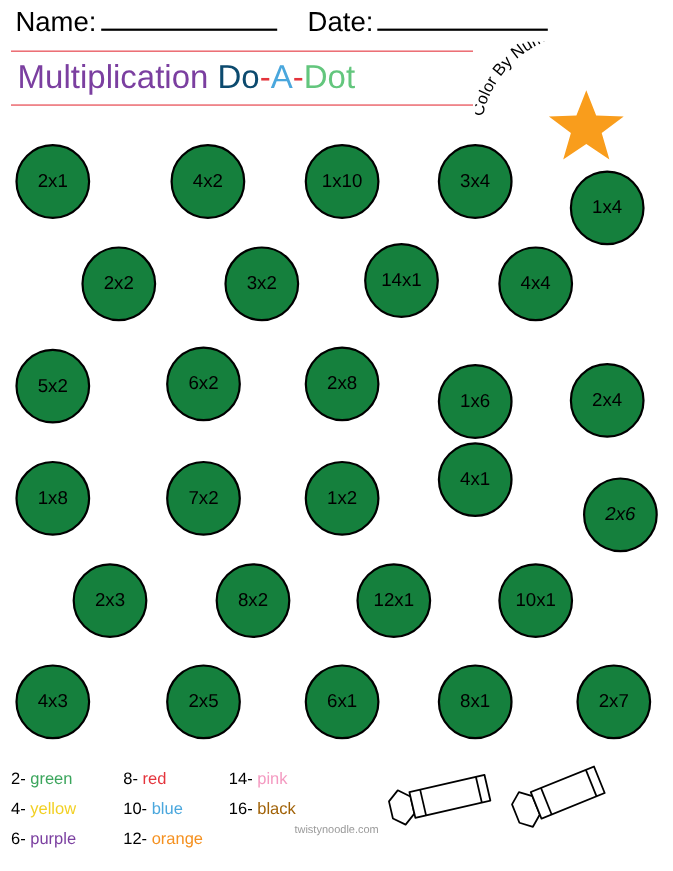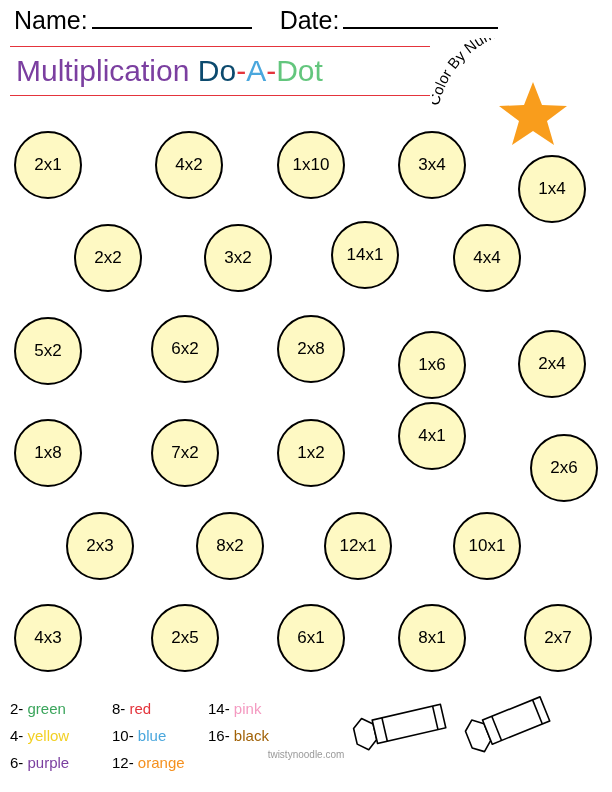--- a/index.html
+++ b/index.html
@@ -97,21 +97,21 @@
 
   
   .bubble {
     position: absolute;
     border: 2.2px solid #000;
     border-radius: 50%;
     box-sizing: border-box;
     display: flex;
     align-items: center;
     justify-content: center;
-    background: #fef9c3;
+    background: #15803d;
     font-size: 17px;
     color: #000;
     font-family: "Liberation Sans", sans-serif;
   }
 
   
   .legend {
     position: absolute;
     left: 10px;
     top: 700px;
@@ -236,21 +236,21 @@
       </div>
       <div class="bubble" style="left: 151px; top: 419px; width: 68px; height: 68px;">
         <span>7x2</span>
       </div>
       <div class="bubble" style="left: 277px; top: 419px; width: 68px; height: 68px;">
         <span>1x2</span>
       </div>
       <div class="bubble" style="left: 398px; top: 402px; width: 68px; height: 68px; text-align: right;">
         <span>4x1</span>
       </div>
-      <div class="bubble" style="left: 530px; top: 434px; width: 68px; height: 68px;">
+      <div class="bubble" style="left: 530px; top: 434px; width: 68px; height: 68px; font-style: italic;">
         <span>2x6</span>
       </div>
       <div class="bubble" style="left: 66px; top: 512px; width: 68px; height: 68px;">
         <span>2x3</span>
       </div>
       <div class="bubble" style="left: 196px; top: 512px; width: 68px; height: 68px;">
         <span>8x2</span>
       </div>
       <div class="bubble" style="left: 324px; top: 512px; width: 68px; height: 68px;">
         <span>12x1</span>

